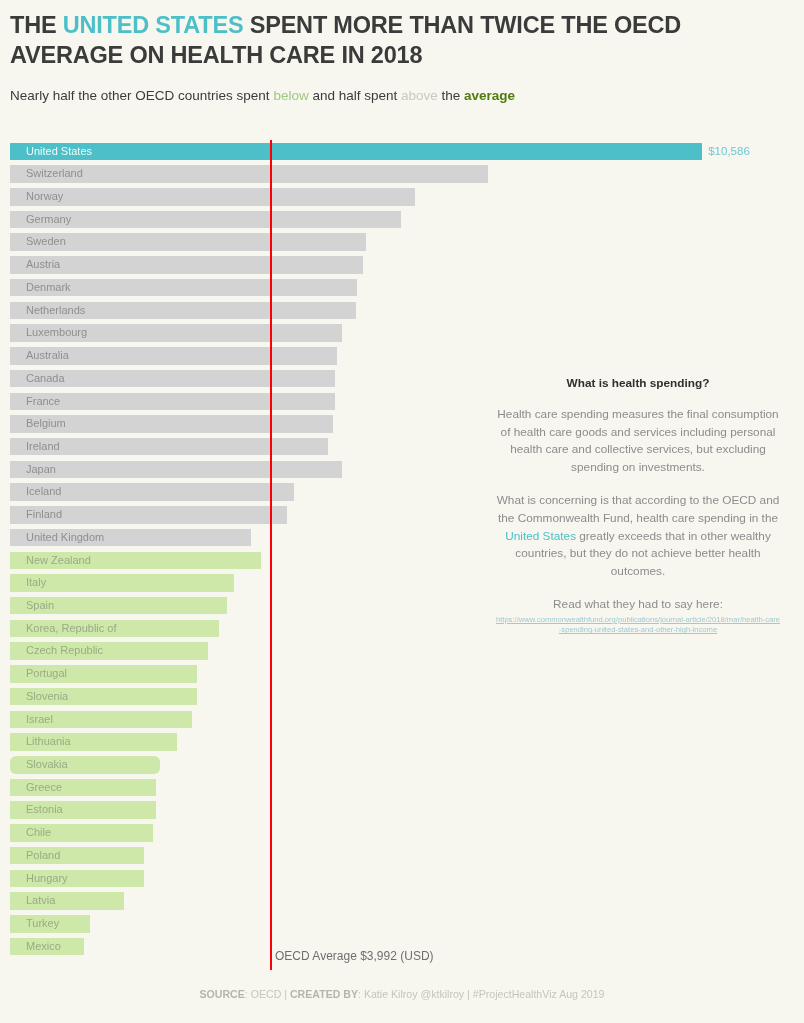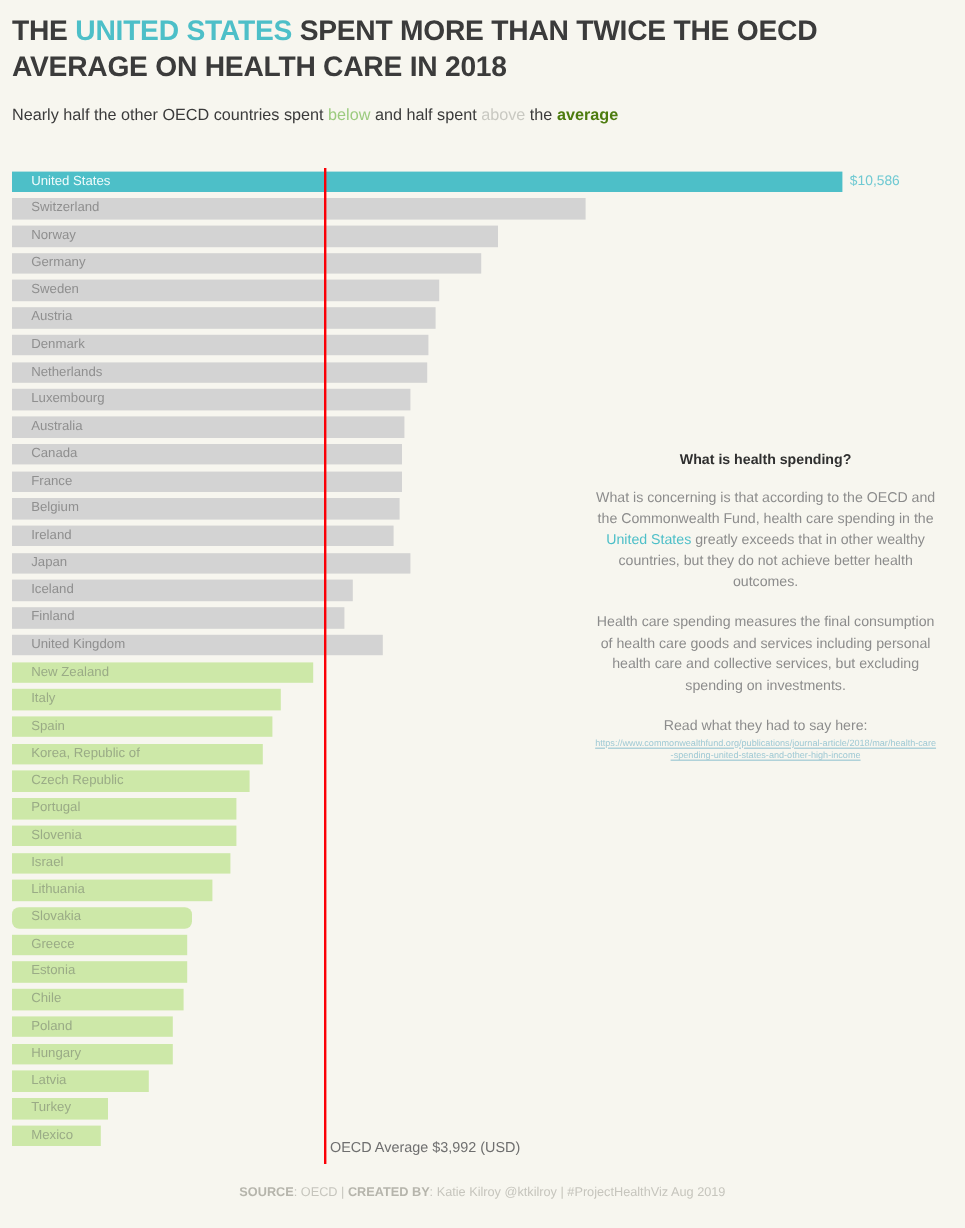--- a/index.html
+++ b/index.html
@@ -228,21 +228,21 @@
           <div class="bar above" style="width: 284.381px;">
             <span class="bar-label">Iceland</span>
           </div>
         </div>
         <div class="bar-row">
           <div class="bar above" style="width: 276.992px;">
             <span class="bar-label">Finland</span>
           </div>
         </div>
         <div class="bar-row">
-          <div class="bar above" style="width: 309px;">
+          <div class="bar above" style="width: 241px;">
             <span class="bar-label">United Kingdom</span>
           </div>
         </div>
         <div class="bar-row">
           <div class="bar below" style="width: 251px;">
             <span class="bar-label">New Zealand</span>
           </div>
         </div>
         <div class="bar-row">
           <div class="bar below" style="width: 224.157px;">
@@ -329,21 +329,21 @@
             <span class="bar-label">Mexico</span>
           </div>
         </div>
       </div>
     <div id="avg-line" style="left: 269.837px; height: 829.92px; background: rgb(251, 0, 7);"></div>
     <div id="avg-label" style="left: 275.037px; top: 808.92px;">OECD Average $3,992 (USD)</div>
   </div>
 
   <div id="panel">
     <div id="panel-title">What is health spending?</div>
+    <div class="panel-para">Health care spending measures the final consumption of health care goods and services including personal health care and collective services, but excluding spending on investments.</div>
     <div class="panel-para"><span>What is concerning is that according to the OECD and the Commonwealth Fund, health care spending in the </span><span class="hl-us">United States</span><span> greatly exceeds that in other wealthy countries, but they do not achieve better health outcomes.</span></div>
-    <div class="panel-para">Health care spending measures the final consumption of health care goods and services including personal health care and collective services, but excluding spending on investments.</div>
     <div id="panel-readmore">Read what they had to say here:</div>
     <a id="panel-link" href="#">https://www.commonwealthfund.org/publications/journal-article/2018/mar/health-care-spending-united-states-and-other-high-income</a>
   </div>
 
   <div id="footer"><b>SOURCE</b><span>: OECD  |  </span><b>CREATED BY</b><span>: Katie Kilroy @ktkilroy  |  #ProjectHealthViz Aug 2019</span></div>
 
 </div>
 
 </body></html>

